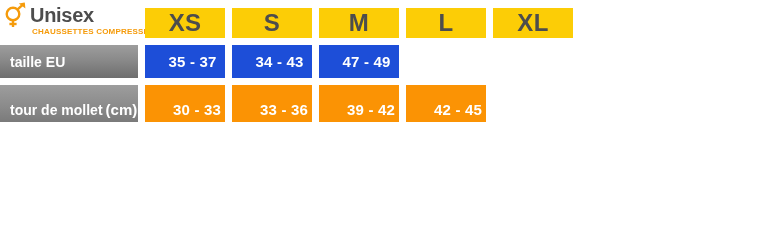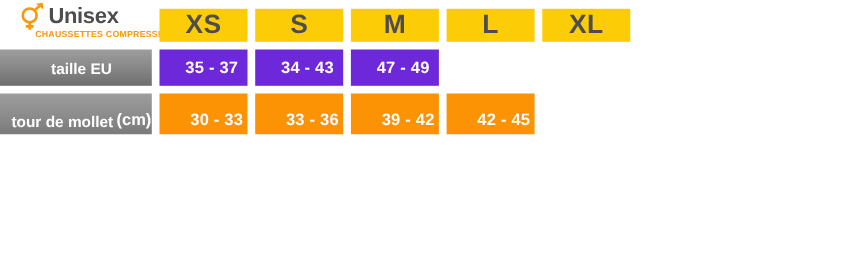--- a/index.html
+++ b/index.html
@@ -23,21 +23,21 @@
   
   .brand {
     position: absolute;
     left: 0;
     top: 0;
     width: 138px;
     height: 40px;
   }
   .brand-row {
     position: absolute;
-    left: 17px;
+    left: 3px;
     top: 2px;
     display: flex;
     align-items: center;
     gap: 3px;
     text-align: right;
   }
   .gender-icon {
     width: 24px;
     height: 26px;
     display: block;
@@ -83,21 +83,21 @@
     box-sizing: border-box;
     display: flex;
     align-items: center;
     justify-content: center;
     white-space: nowrap;
   }
 
   .label-cell {
     width: 138px;
     flex: 0 0 138px;
-    justify-content: center;
+    justify-content: flex-start;
     padding-left: 10px;
     background: linear-gradient(to bottom, #9d9d9d 0%, #8a8a8a 45%, #6e6e6e 100%);
     color: #ffffff;
     font-size: 14px;
     font-weight: bold;
   }
   .label-cell .unit {
     font-size: 15px;
     font-weight: bold;
     margin-left: 3px;
@@ -120,21 +120,21 @@
   }
 
   .value-cell {
     width: 80px;
     flex: 0 0 80px;
     color: #ffffff;
     font-size: 15px;
     font-weight: bold;
     letter-spacing: 0.2px;
   }
-  .row-1 .value-cell { background: #6d28d9; padding-left: 15px; }
+  .row-1 .value-cell { background: #1d4ed8; padding-left: 15px; }
   .row-2 .value-cell { background: #fb9304; padding-left: 24px; }
 </style>
 </head>
 <body>
 
 <div class="chart">
 
   <div class="brand">
     <div class="brand-row">
       <span class="gender-icon">

